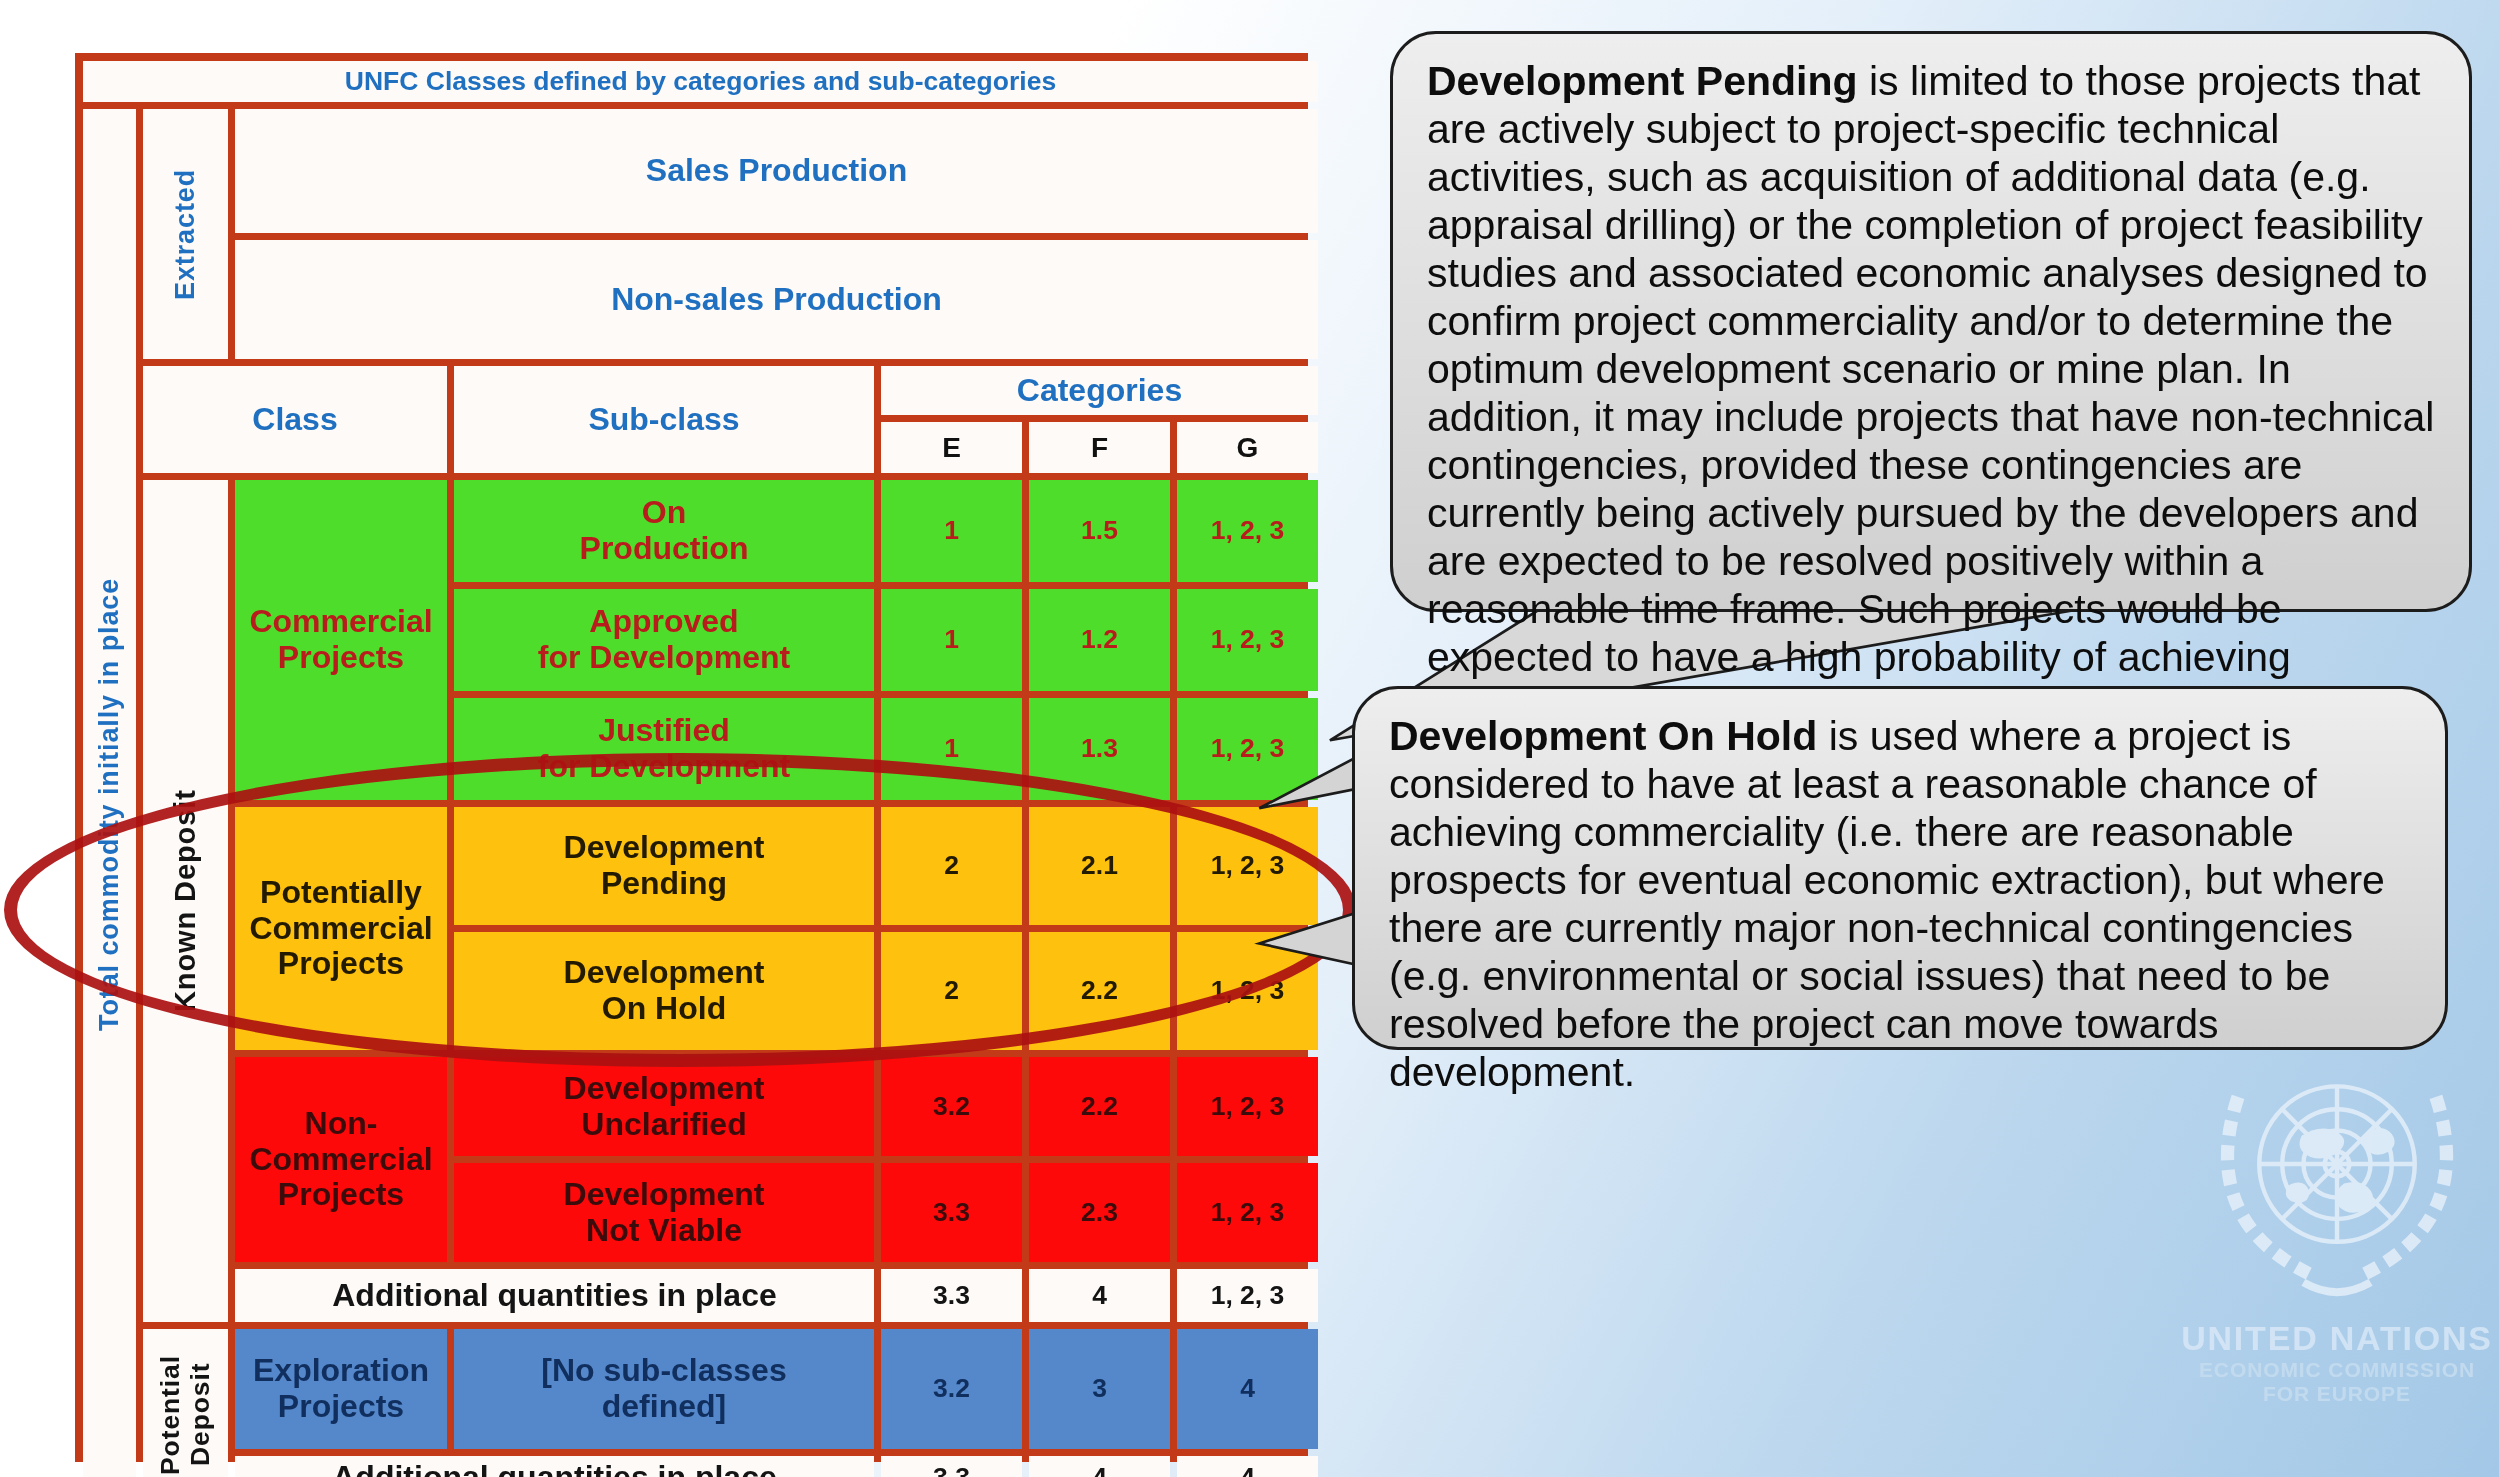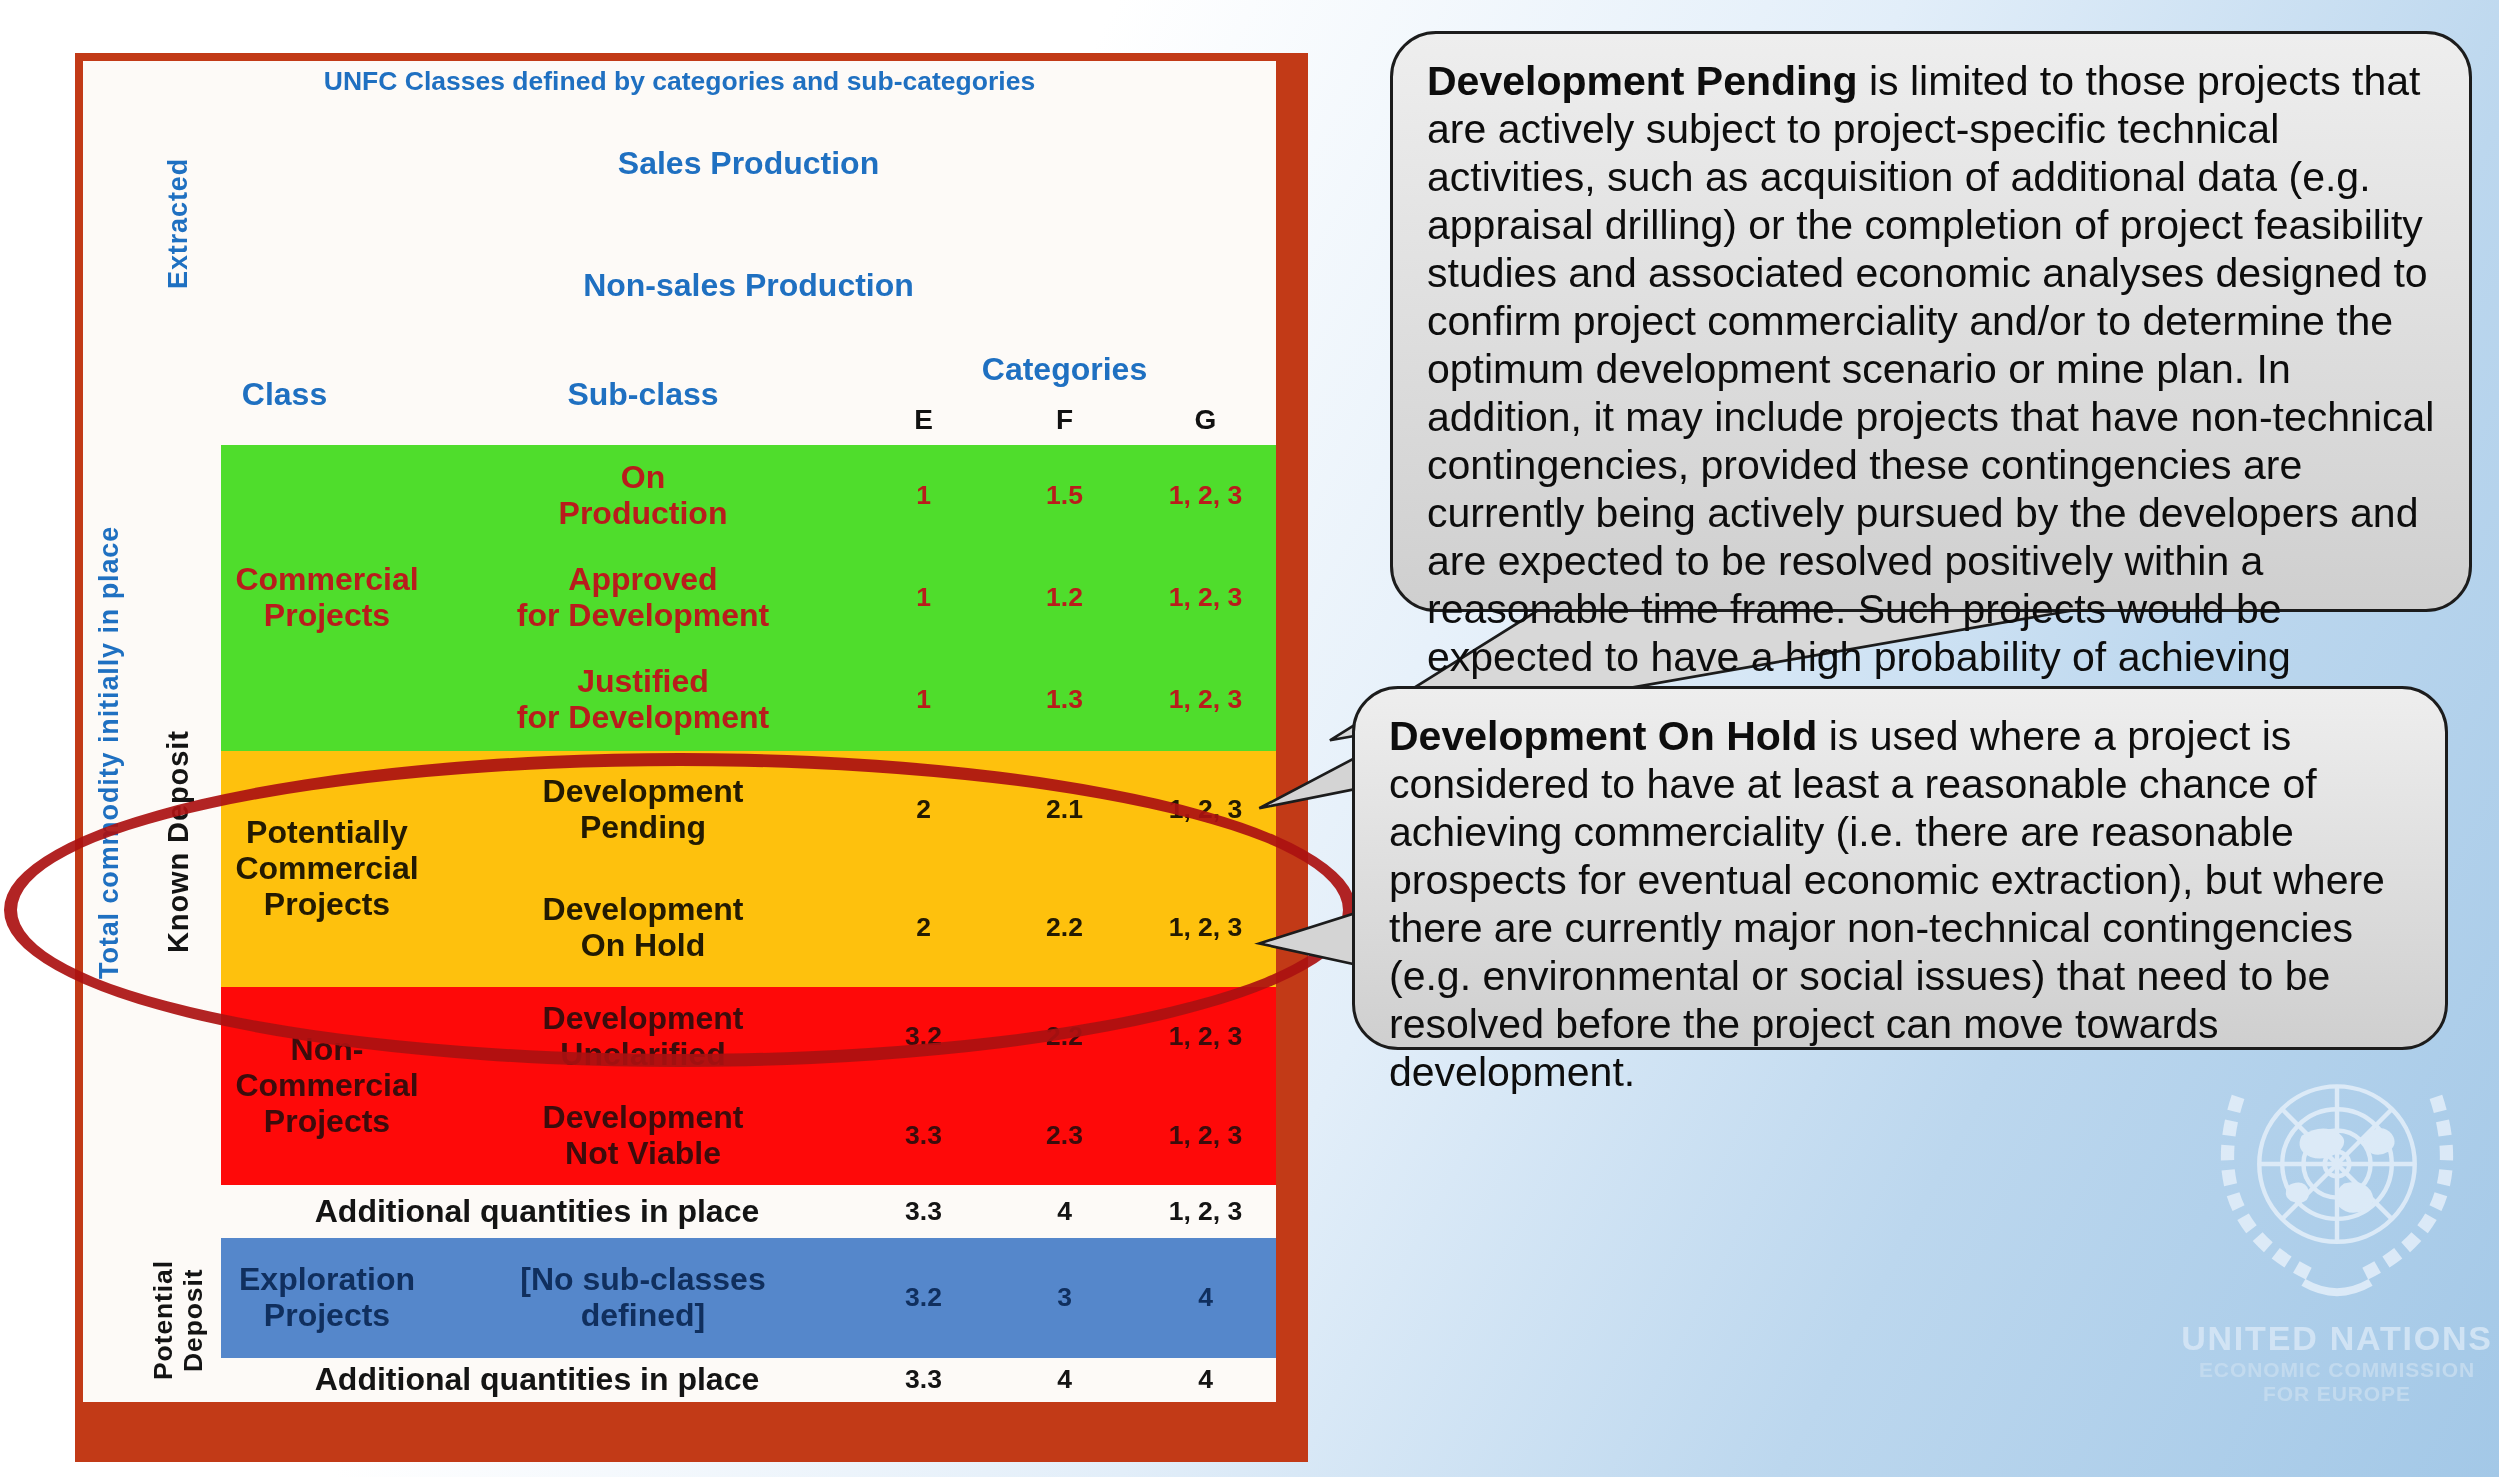--- a/index.html
+++ b/index.html
@@ -13,21 +13,21 @@
 
   
   .unfc{
     position:absolute;left:75px;top:53px;width:1233px;height:1409px;
     box-sizing:border-box;
     border:8.8px solid #c23a17;
     background:#c23a17;
     display:grid;
     grid-template-columns:53px 85px 212px 420px 141px 141px 141px;
     grid-template-rows:41px 124px 119px 49px 51px 102px 102px 102px 118px 118px 99px 99px 53px 120px 44px;
-    gap:0;
+    gap:7px;
   }
   .cell{
     background:#fdfaf7;
     display:flex;align-items:center;justify-content:center;
     text-align:center;
     font-weight:bold;font-size:32px;line-height:1.12;color:#141414;
     white-space:pre-line;
     overflow:hidden;
   }
   .blue-txt{color:#1f70c1;}

